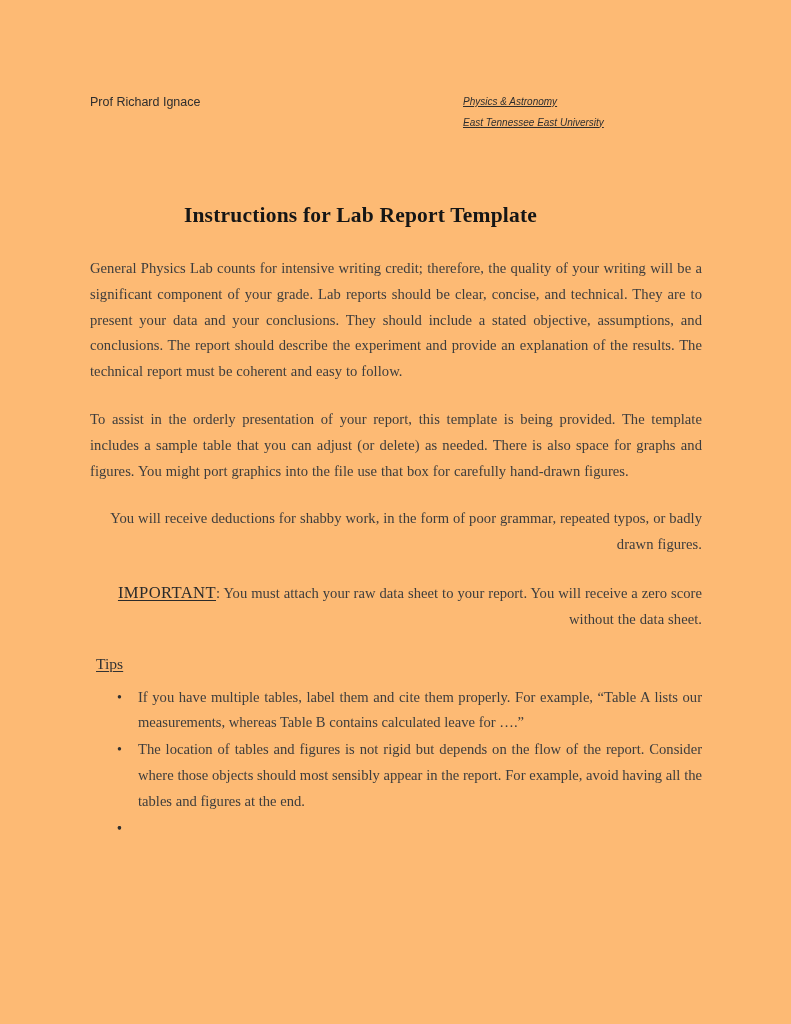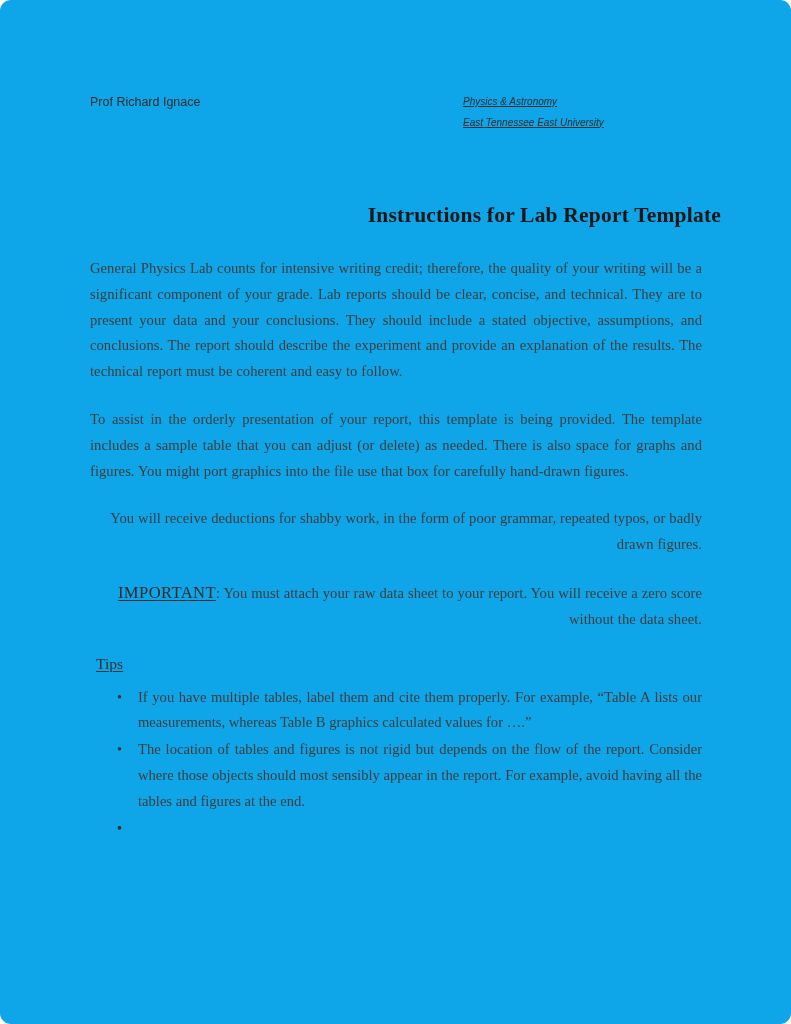--- a/index.html
+++ b/index.html
@@ -12,22 +12,21 @@
     height: 1024px;
     position: relative;
     overflow: hidden;
     font-family: "Liberation Serif", serif;
     color: #3b3b3b;
   }
 
   .page {
     position: absolute;
     inset: 0;
-    background: #0ea5e9;
-    border-radius: 11px;
+    background: #fdba74;
   }
 
   
   .header {
     position: absolute;
     top: 92px;
     left: 90px;
     right: 88px;
     display: flex;
     justify-content: flex-start;
@@ -47,21 +46,21 @@
     text-decoration: underline;
   }
   .header-line { display: block; white-space: nowrap; }
 
   
   .doc-title {
     position: absolute;
     top: 203px;
     left: 0;
     width: 721px;
-    text-align: right;
+    text-align: center;
     font-family: "Liberation Serif", serif;
     font-size: 21.5px;
     font-weight: bold;
     letter-spacing: 0.2px;
     color: #161616;
   }
 
   
   .body-block {
     position: absolute;
@@ -152,21 +151,21 @@
 
     <p class="para last-left"><span class="important-label">IMPORTANT</span><span>:</span><span> You must attach your raw data sheet to your report.  You will receive a zero score without the data sheet.</span></p>
 
     <div>
       <span class="tips-heading">Tips</span>
     </div>
 
     <ul class="tips-list">
       <li class="tips-item">
         <span class="bullet-marker">•</span>
-        <span>If you have multiple tables, label them and cite them properly.  For example, “Table A lists our measurements, whereas Table B graphics calculated values for ….”</span>
+        <span>If you have multiple tables, label them and cite them properly.  For example, “Table A lists our measurements, whereas Table B contains calculated leave for ….”</span>
       </li>
       <li class="tips-item">
         <span class="bullet-marker">•</span>
         <span>The location of tables and figures is not rigid but depends on the flow of the report.  Consider where those objects should most sensibly appear in the report.  For example, avoid having all the tables and figures at the end.</span>
       </li>
       <li class="tips-item">
         <span class="bullet-marker">•</span>
       </li>
       <li class="tips-item ragged">
         <span class="bullet-marker">•</span>

